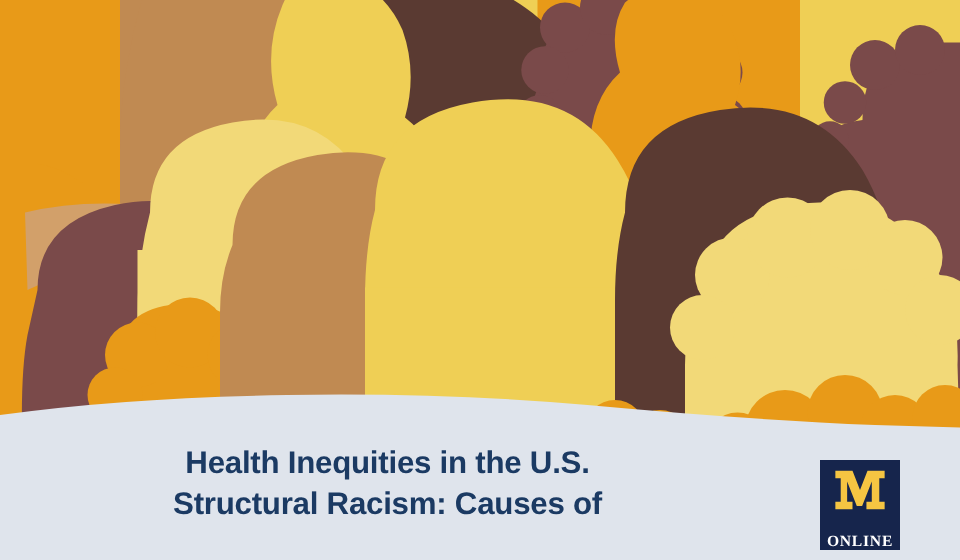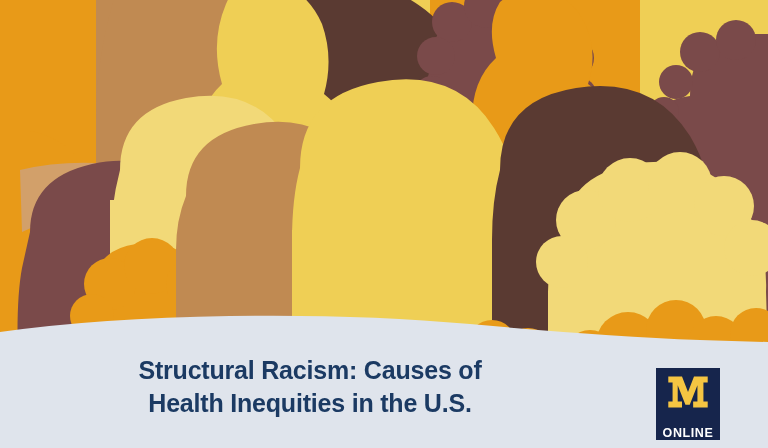--- a/index.html
+++ b/index.html
@@ -53,20 +53,21 @@
     padding-top:6px;
   }
   #logo-m { display:block; }
   #logo-word {
     color:#FFFFFF;
     font-size:12.5px;
     font-weight:bold;
     letter-spacing:0.6px;
     line-height:14px;
     margin-top:16px;
+    font-family:Liberation Serif, serif;
   }
 </style>
 </head>
 <body>
 
 <div id="banner">
 
   <div id="art">
     <svg viewBox="0 0 768 360" preserveAspectRatio="none" xmlns="http://www.w3.org/2000/svg">
       <defs>
@@ -197,22 +198,22 @@
 
         <path d="M736 236 Q768 228 768 268 L768 360 L716 360 L716 280 Q716 248 736 236 Z" fill="#7A4A4A" opacity="0"></path>
 
         <path d="M0 332 Q100 318 230 316 Q360 314 470 324 Q600 336 700 340 L768 342 L768 360 L0 360 Z" fill="#DFE4EC"></path>
       </g>
     </svg>
   </div>
 
   <div id="caption">
     <div id="title-block">
+      <div class="title-line">Health Inequities in the U.S.</div>
       <div class="title-line">Structural Racism: Causes of</div>
-      <div class="title-line">Health Inequities in the U.S.</div>
     </div>
   </div>
 
   <div id="logo">
     <svg id="logo-m" width="48" height="42" viewBox="0 0 48 42" xmlns="http://www.w3.org/2000/svg">
       <path d="M1 3 H17 L24 21 L31 3 H47 V10 H42 V32 H47 V39 H30 V32 H35 V13 L26 36 H21 L12 13 V32 H17 V39 H1 V32 H6 V10 H1 Z" fill="#F5C542"></path>
     </svg>
     <div id="logo-word">ONLINE</div>
   </div>
 

